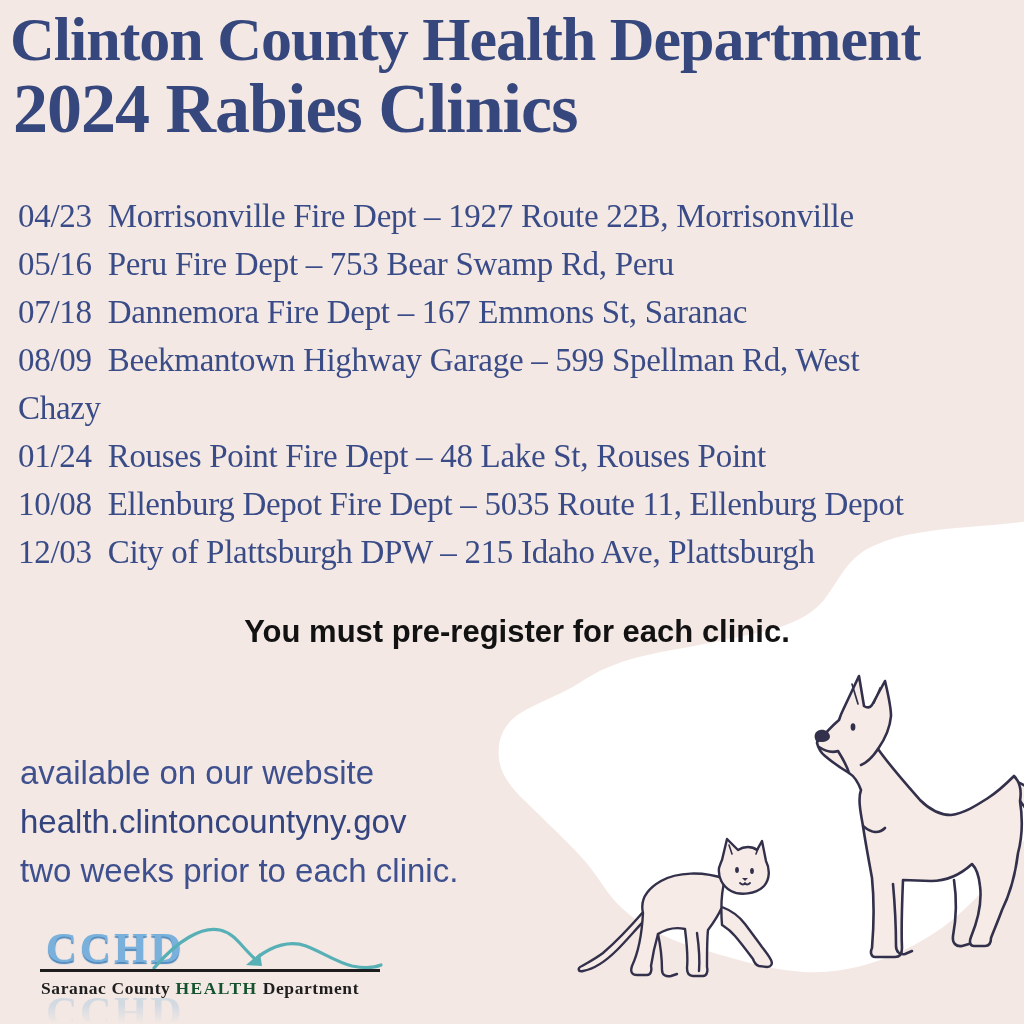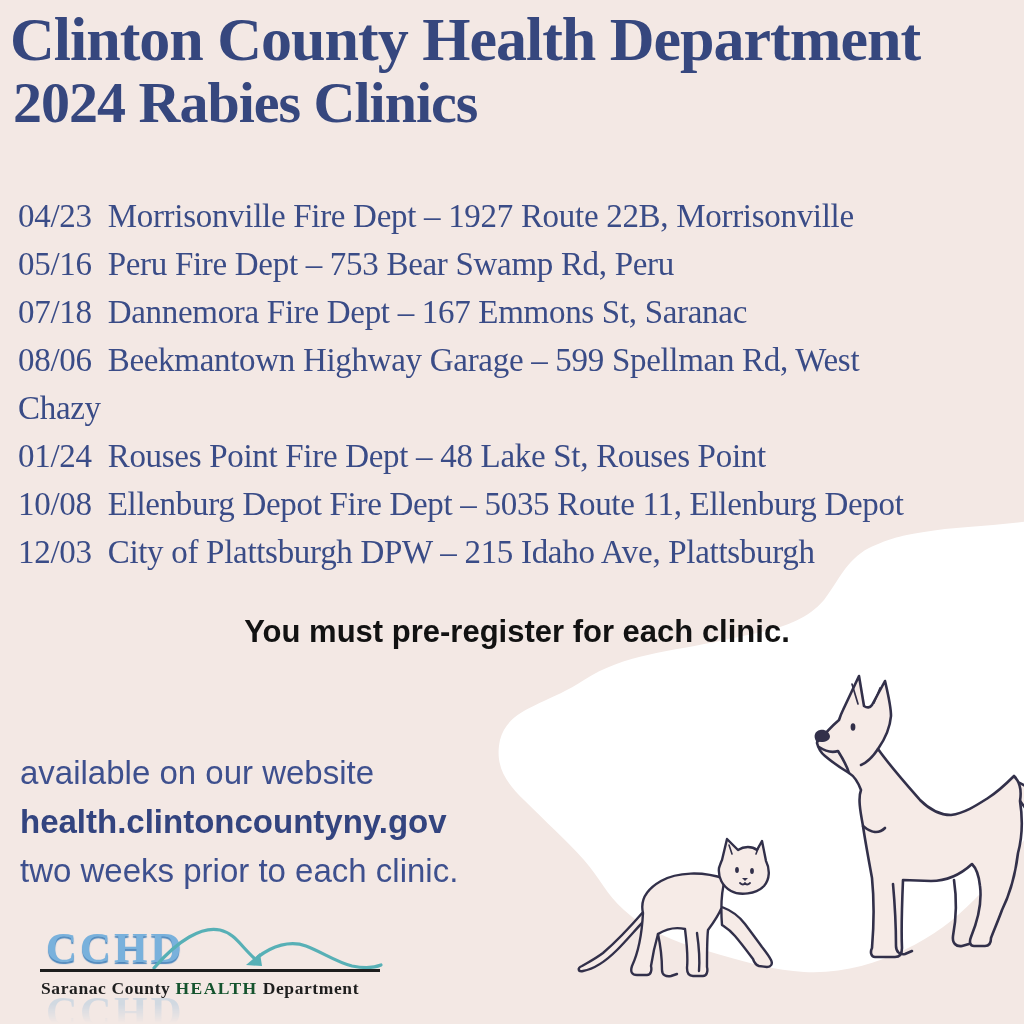--- a/index.html
+++ b/index.html
@@ -10,21 +10,21 @@
     padding-left:24px;
   }
   
   .title-line1 {
     position:absolute; top:8px; left:10px; margin:0;
     font-size:62px; font-weight:bold; color:#36477e;
     letter-spacing:-1px; white-space:pre; line-height:1.0;
   }
   .title-line2 {
     position:absolute; top:74px; left:13px; margin:0;
-    font-size:58px; font-weight:bold; color:#36477e;
+    font-size:70px; font-weight:bold; color:#36477e;
     letter-spacing:-1px; white-space:pre; line-height:1.0;
   }
   
   .clinics {
     position:absolute; top:192px; left:18px; right:14px;
     color:#3a4c87; font-weight:normal; font-size:33px;
     letter-spacing:-0.3px;
   }
   .clinic-row { line-height:48px; }
   .clinic-date { white-space:pre; margin-right:16px; }
@@ -34,21 +34,21 @@
     position:absolute; top:612px; left:0; width:1034px; margin:0;
     text-align:center; font-family:"Liberation Sans", sans-serif;
     font-weight:bold; font-size:31px; color:#121212; line-height:1.3;
   }
   
   .register-info {
     position:absolute; top:699px; left:20px; margin:0;
     font-family:"Liberation Sans", sans-serif;
     font-size:33px; color:#3e508e; line-height:49px;
   }
-  .register-info .website { font-weight:bold; color:#33447f; }
+  .register-info .website { font-weight:normal; color:#33447f; }
   
   .blob-svg { position:absolute; right:0; bottom:36px; }
   .dog-svg  { position:absolute; right:0; bottom:64px; }
   .cat-svg  { position:absolute; left:573px; top:833px; }
   
   .logo { position:absolute; left:0; top:0; width:0; height:0; }
   .cchd {
     position:absolute; left:46px; top:926px; margin:0;
     font-size:43px; font-weight:bold; letter-spacing:3px; line-height:1.0;
     color:#79b1dc; text-shadow:0 2px 1px #4f88bd;
@@ -95,21 +95,21 @@
          Z"></path>
   </svg>
 
   <h1 class="title-line1">Clinton County Health Department</h1>
   <h1 class="title-line2">2024 Rabies Clinics</h1>
 
   <div class="clinics">
     <div class="clinic-row"><span class="clinic-date">04/23</span><span class="clinic-loc">Morrisonville Fire Dept – 1927 Route 22B, Morrisonville</span></div>
     <div class="clinic-row"><span class="clinic-date">05/16</span><span class="clinic-loc">Peru Fire Dept – 753 Bear Swamp Rd, Peru</span></div>
     <div class="clinic-row"><span class="clinic-date">07/18</span><span class="clinic-loc">Dannemora Fire Dept – 167 Emmons St, Saranac</span></div>
-    <div class="clinic-row"><span class="clinic-date">08/06</span><span class="clinic-loc">Beekmantown Highway Garage – 599 Spellman Rd, West
+    <div class="clinic-row"><span class="clinic-date">08/09</span><span class="clinic-loc">Beekmantown Highway Garage – 599 Spellman Rd, West
 Chazy</span></div>
     <div class="clinic-row"><span class="clinic-date">01/24</span><span class="clinic-loc">Rouses Point Fire Dept – 48 Lake St, Rouses Point</span></div>
     <div class="clinic-row"><span class="clinic-date">10/08</span><span class="clinic-loc">Ellenburg Depot Fire Dept – 5035 Route 11, Ellenburg Depot</span></div>
     <div class="clinic-row"><span class="clinic-date">12/03</span><span class="clinic-loc">City of Plattsburgh DPW – 215 Idaho Ave, Plattsburgh</span></div>
   </div>
 
   <p class="preregister">You must pre-register for each clinic.</p>
 
   <p class="register-info"><br>
     <span>available on our website</span><br>

